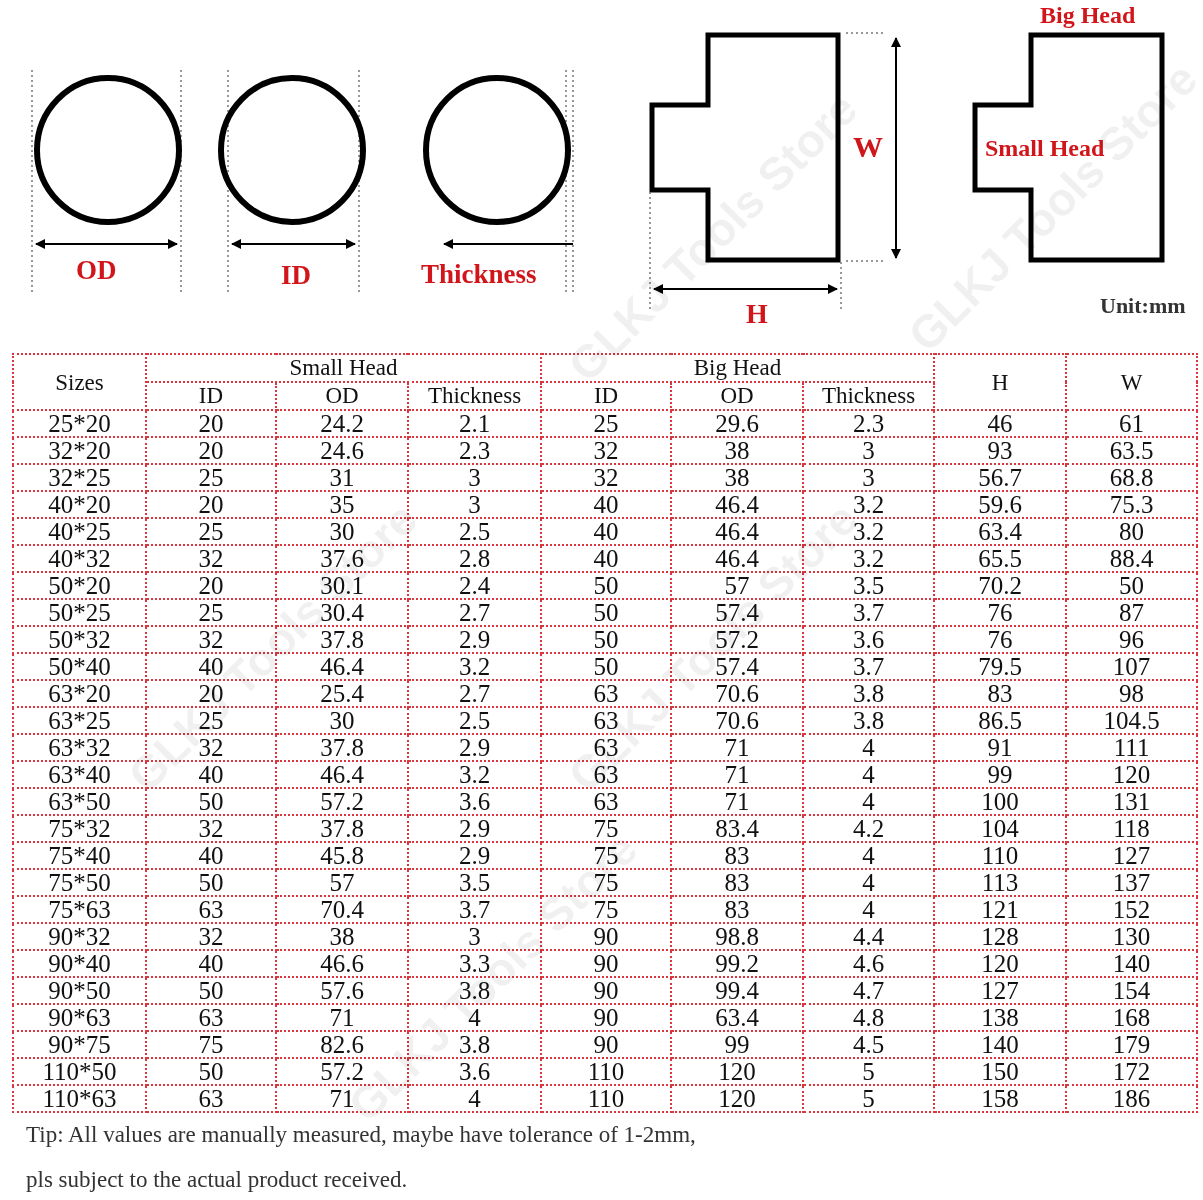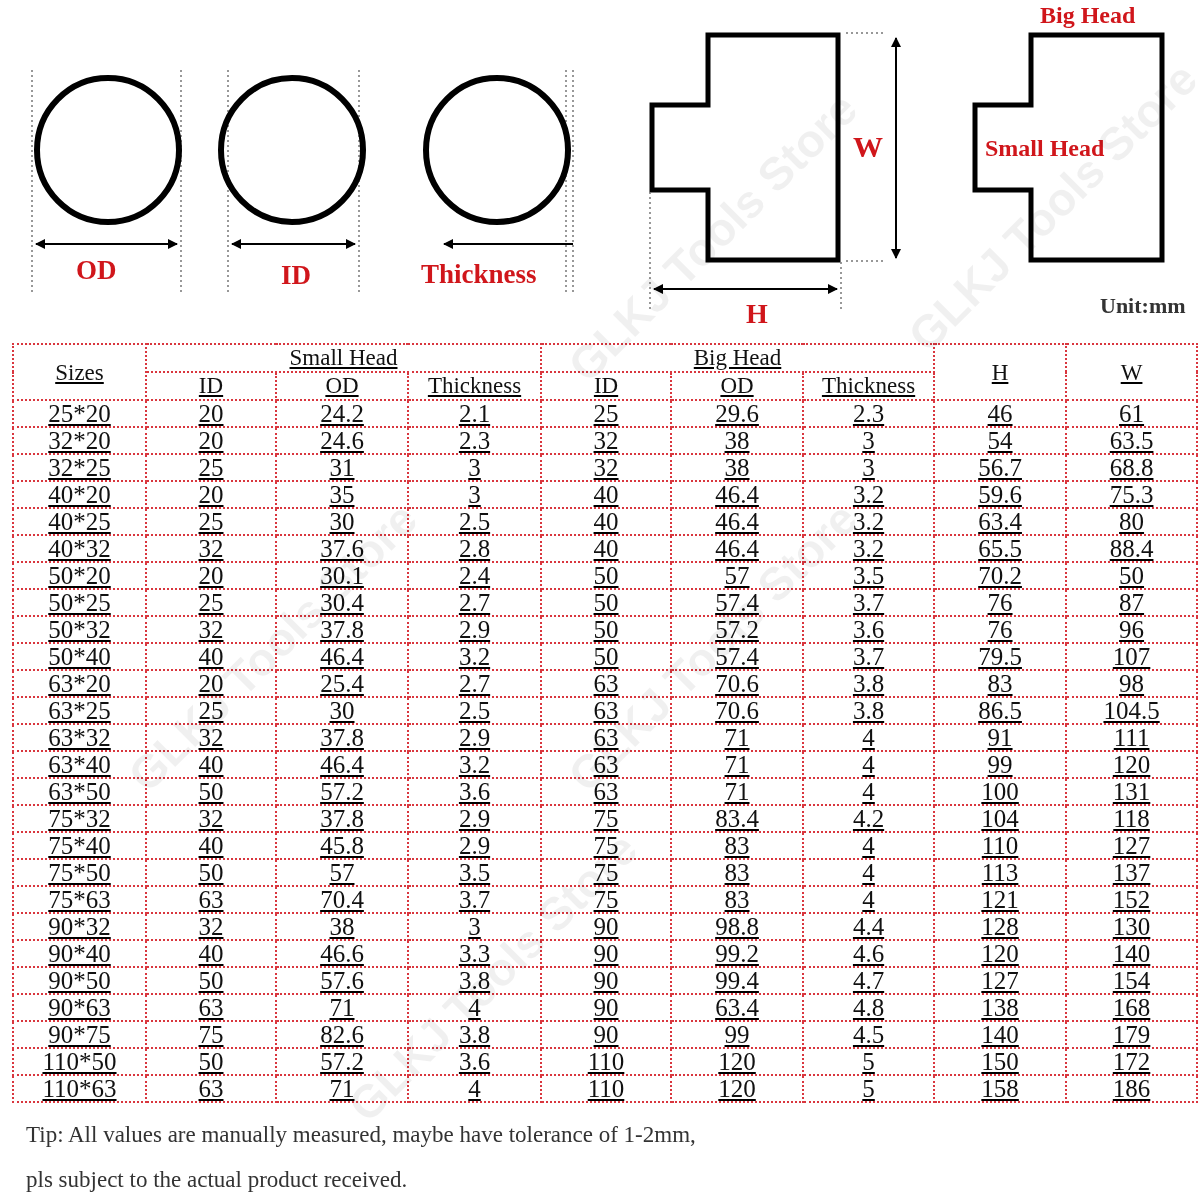--- a/index.html
+++ b/index.html
@@ -1,21 +1,21 @@
 <!DOCTYPE html>
 <html><head>
 <meta charset="utf-8">
 <style>
   html, body { margin:0; padding:0; background:#ffffff; }
   body { width:1203px; height:1200px; position:relative; overflow:hidden; font-family:"Liberation Serif", "DejaVu Serif", serif; }
   .diagram { position:absolute; left:0; top:0; width:1203px; height:335px; }
   .lbl-red { position:absolute; color:#d0161b; font-weight:bold; font-family:"Liberation Serif", serif; }
   .lbl-dark { position:absolute; color:#333333; font-weight:bold; font-family:"Liberation Serif", serif;margin-left:12px; }
   .watermark { position:absolute; color:rgba(0,0,0,0.06); font-family:"Liberation Sans", sans-serif; font-weight:bold; font-size:46px; transform:rotate(-45deg); white-space:nowrap; pointer-events:none; }
-  table.spec { position:absolute; left:12px; top:343px; border-collapse:collapse; table-layout:fixed; width:1184px;text-decoration:underline; }
+  table.spec { position:absolute; left:12px; top:353px; border-collapse:collapse; table-layout:fixed; width:1184px; }
   table.spec td, table.spec th { border:2px dotted #d9363e; padding:0; text-align:center; font-weight:normal; color:#111; font-family:"Liberation Serif", serif; font-size:25px; line-height:23px; height:25px; overflow:hidden; white-space:nowrap; }
   table.spec th { font-size:23px; }
   table.spec th.grp { height:25px; line-height:26px; }
   table.spec th.sub { height:24px; line-height:26px; }
   .tip { position:absolute; left:26px; color:#333; font-weight:normal; font-size:23px; font-family:"Liberation Serif", serif; white-space:nowrap; }
 </style>
 </head>
 <body>
 
 <div class="diagram">
@@ -114,21 +114,21 @@
         <td>61</td>
       </tr>
       <tr>
         <td>32*20</td>
         <td>20</td>
         <td>24.6</td>
         <td>2.3</td>
         <td>32</td>
         <td>38</td>
         <td>3</td>
-        <td>54</td>
+        <td>93</td>
         <td>63.5</td>
       </tr>
       <tr>
         <td>32*25</td>
         <td>25</td>
         <td>31</td>
         <td>3</td>
         <td>32</td>
         <td>38</td>
         <td>3</td>

